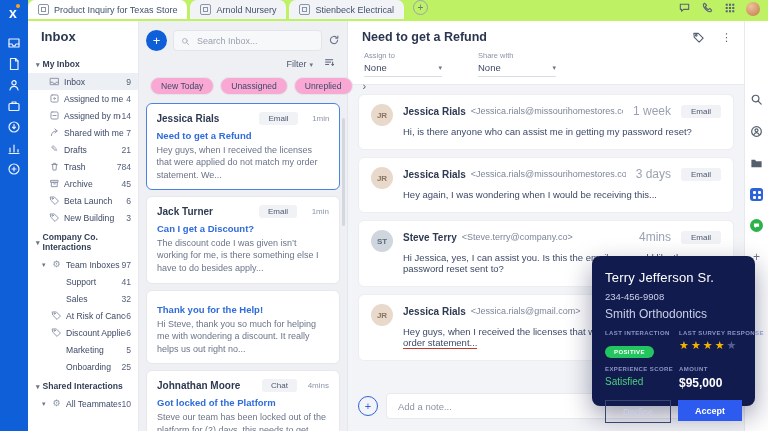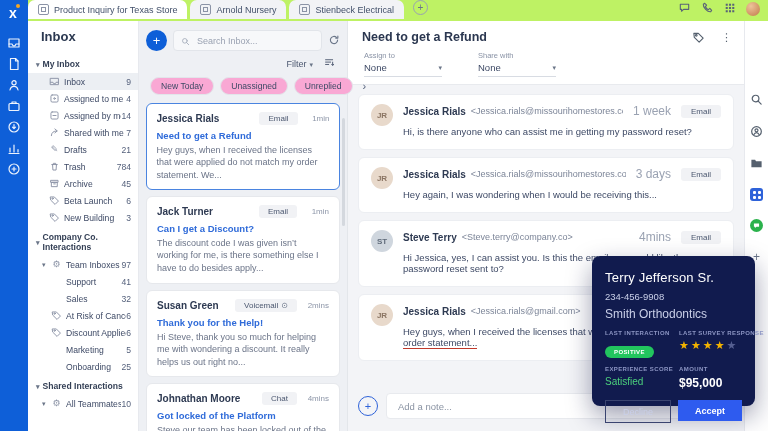--- a/index.html
+++ b/index.html
@@ -445,28 +445,20 @@
               <span class="cname">Jack Turner</span>
               <span class="cbadge">
                   <span>Email</span>
                 </span>
               <span class="ctime">1min</span>
             </div>
             <div class="csub">Can I get a Discount?</div>
             <div class="cprev">The discount code I was given isn’t working for me, is there something else I have to do besides apply...</div>
           </div>
           <div class="card">
-            <div class="crow1">
-              <span class="cname">Susan Green</span>
-              <span class="cbadge">
-                  <span>Voicemail</span>
-                  <span class="vdot">⊙</span>
-                </span>
-              <span class="ctime">2mins</span>
-            </div>
             <div class="csub">Thank you for the Help!</div>
             <div class="cprev">Hi Steve, thank you so much for helping me with wondering a discount. It really helps us out right no...</div>
           </div>
           <div class="card">
             <div class="crow1">
               <span class="cname">Johnathan Moore</span>
               <span class="cbadge">
                   <span>Chat</span>
                 </span>
               <span class="ctime">4mins</span>

